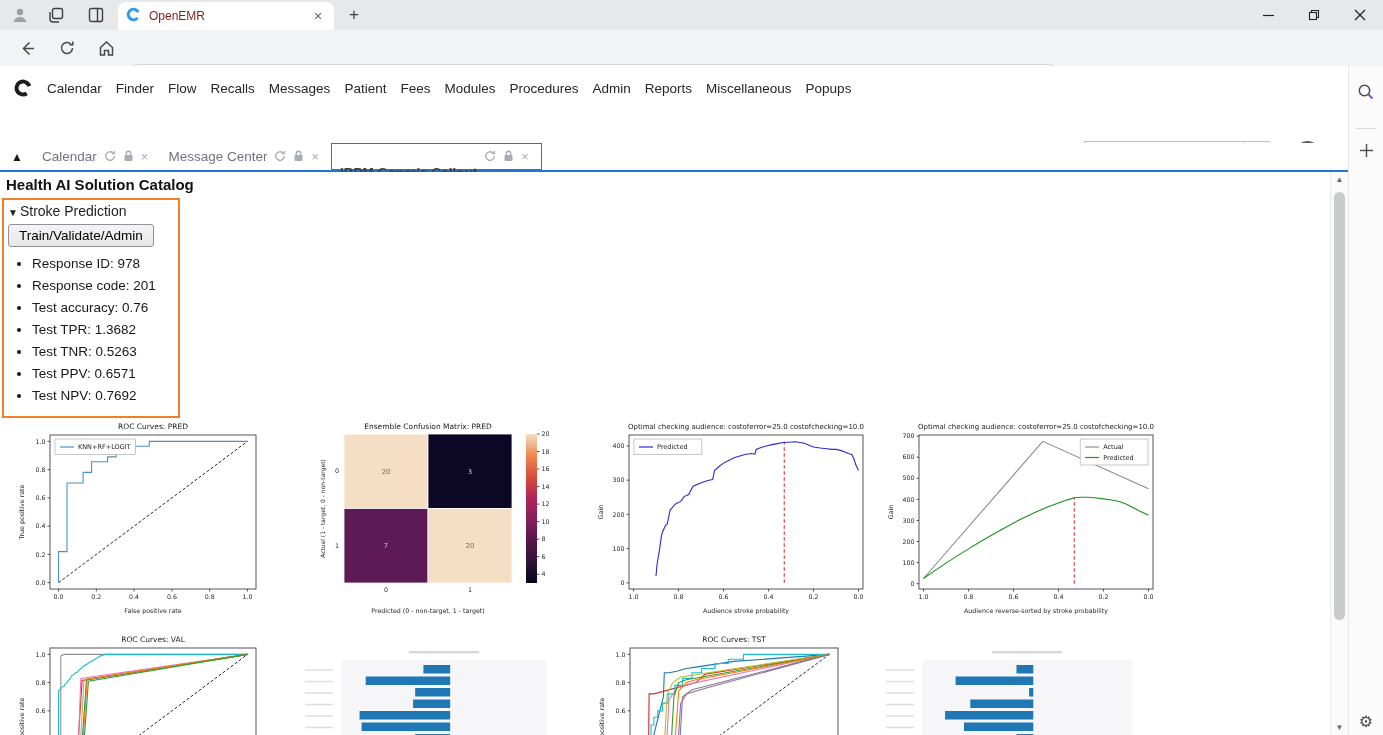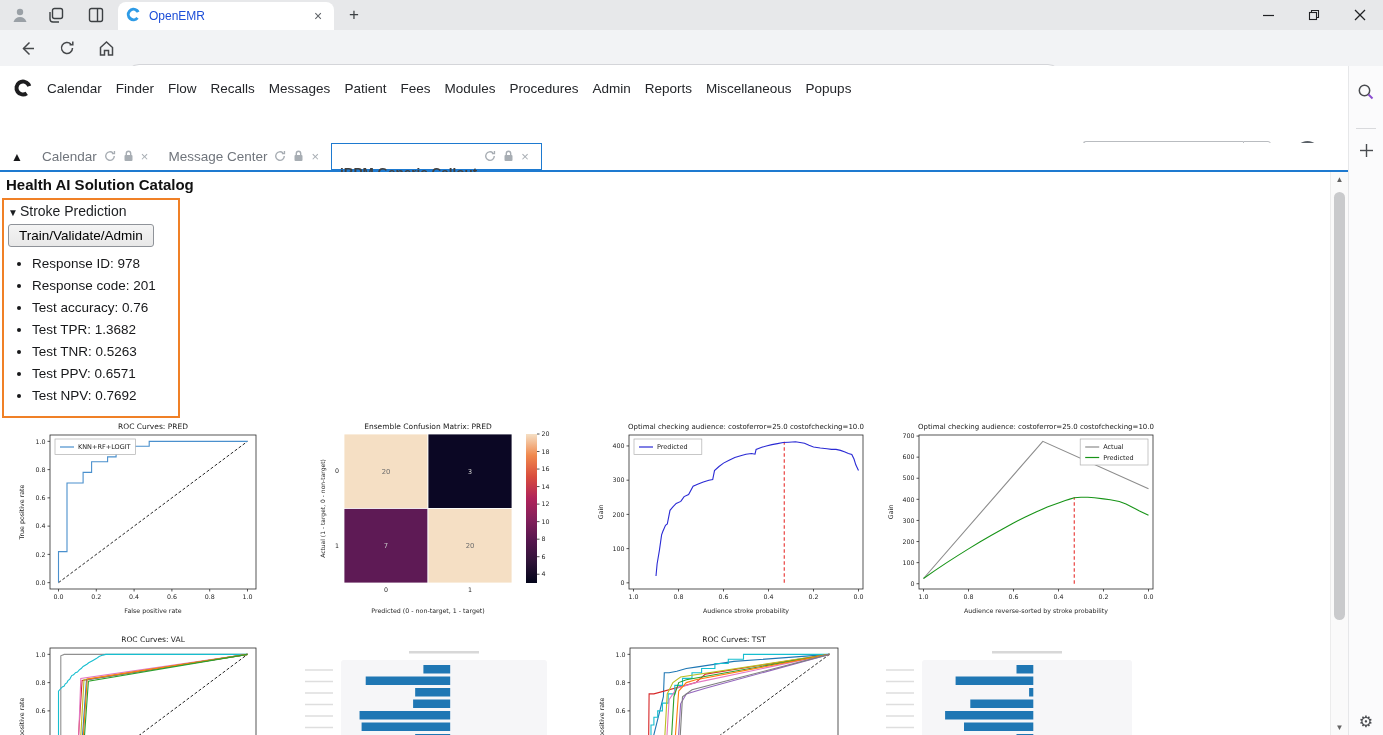--- a/index.html
+++ b/index.html
@@ -5,21 +5,21 @@
   * { margin:0; padding:0; box-sizing:border-box; }
   html,body { width:1383px; height:735px; overflow:hidden; background:#fff;
               font-family:"Liberation Sans", sans-serif; }
   :root{ --accent-orange:#f08026; --tab-blue:#1e7ad0; }
 
   
   #titlebar{ position:absolute; left:0; top:0; width:1383px; height:30px; background:#e7e8ea; }
   .tb-icon{ position:absolute; top:4px; width:24px; height:22px; display:flex; align-items:center; justify-content:center; color:#5f6368; }
   #browser-tab{ position:absolute; left:118px; top:2px; width:216px; height:28px; background:#fff;
     border-radius:8px 8px 0 0; display:flex; align-items:center; padding:0 8px; }
-  #browser-tab .title{ font-size:12px; color:#1d4ed8; margin-left:8px; flex:1; }
+  #browser-tab .title{ font-size:12px; color:#7f1d1d; margin-left:8px; flex:1; }
   #browser-tab .close{ color:#5f6368; font-size:14px; width:16px; text-align:center; }
   #new-tab-btn{ position:absolute; left:342px; top:5px; font-size:17px; color:#3c4043; width:24px; height:20px; text-align:center; line-height:20px;}
   #win-controls{ position:absolute; right:0; top:0; height:30px; display:flex; }
   #win-controls .wc{ width:46px; height:30px; display:flex; align-items:center; justify-content:center; color:#202124; font-size:13px; }
 
   #toolbar{ position:absolute; left:0; top:30px; width:1383px; height:36px; background:#f2f3f5; }
   .nav-btn{ position:absolute; top:7px; width:26px; height:22px; display:flex; align-items:center; justify-content:center; color:#46484b; }
   #url-bar{ position:absolute; left:125px; top:34px; width:937px; height:28px; background:#fff;
     border:1px solid #d4d5d9; border-radius:14px; display:flex; align-items:center; padding:0 10px; }
   #url-text{ font-size:12.5px; color:#5f6368; margin-left:8px; white-space:nowrap; overflow:hidden; flex:1;}

